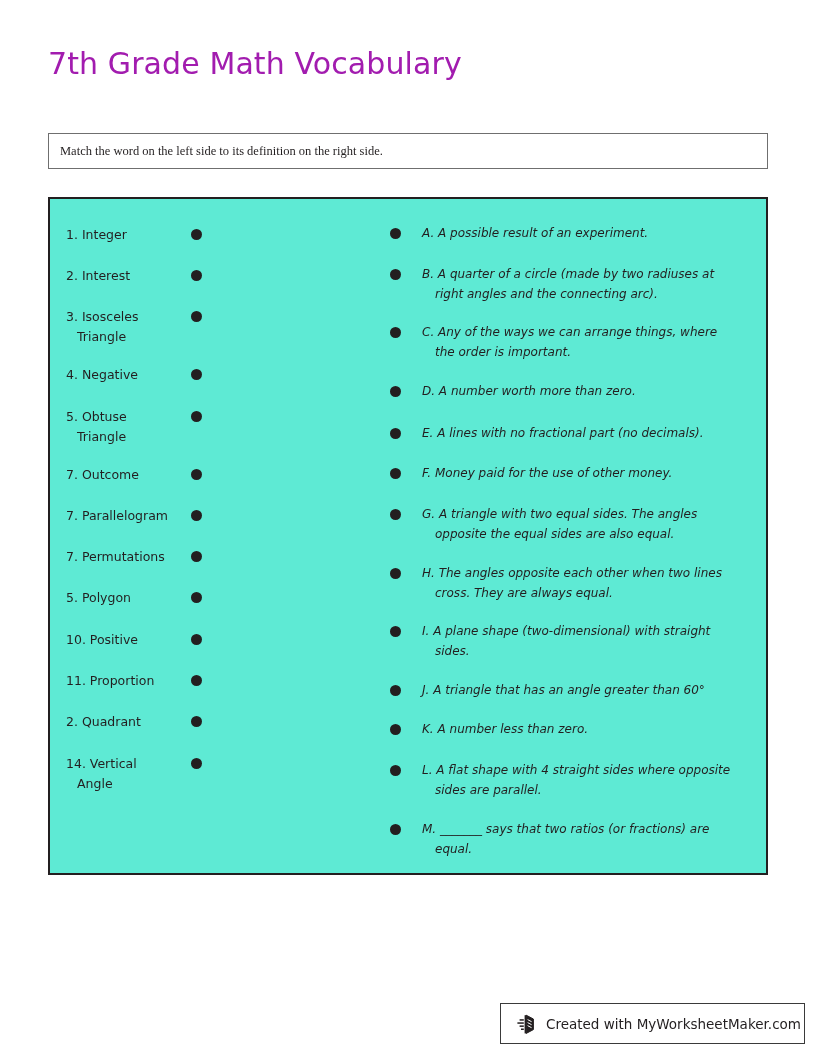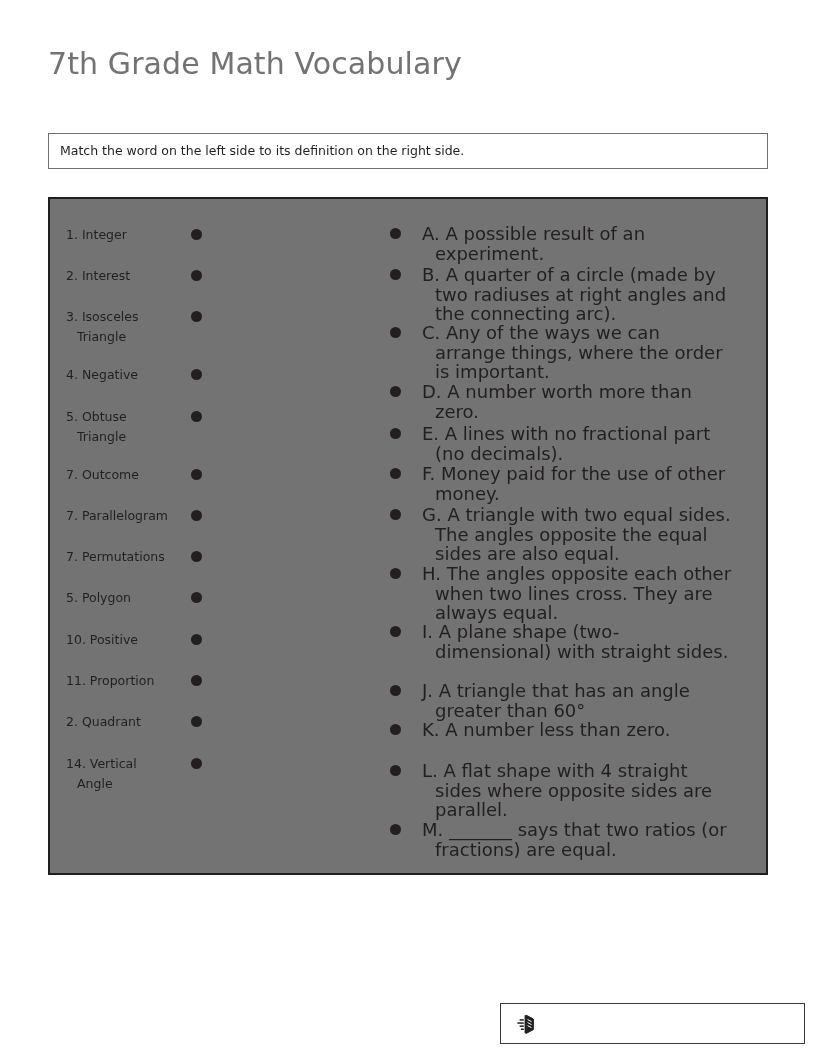--- a/index.html
+++ b/index.html
@@ -20,52 +20,53 @@
 
   
   .page-title {
     position: absolute;
     left: 48px;
     top: 46px;
     font-size: 30px;
     font-weight: 400;
     line-height: 1.2;
     letter-spacing: 0.1px;
-    color: #737373;
+    color: #a21caf;
     white-space: nowrap;
   }
 
   
   .instruction-box {
     position: absolute;
     left: 48px;
     top: 133px;
     width: 720px;
     height: 36px;
     border: 1px solid #6f6f6f;
     background: #ffffff;
     display: flex;
     align-items: center;
+    font-family: Liberation Serif, serif;
   }
   .instruction-text {
     padding-left: 11px;
     font-size: 12.5px;
     line-height: 1.35;
     color: #231f20;
   }
 
   
   .match-box {
     position: absolute;
     left: 48px;
     top: 197px;
     width: 720px;
     height: 678px;
     border: 2px solid #231f20;
-    background: #737373;
+    background: #5eead4;
   }
 
   .col {
     position: absolute;
     top: 0;
   }
   .col-left  { left: 0px;   width: 350px; }
   .col-right { left: 340px; width: 378px; }
 
   
@@ -102,25 +103,26 @@
   
   .def-row .dot {
     left: 0px;
     top: 4px;
   }
   .def-row .def-text {
     position: absolute;
     left: 32px;
     top: 0;
     width: 312px;
-    font-size: 18px;
+    font-size: 12px;
     line-height: 19.5px;
     color: #231f20;
     text-indent: -13px;
     padding-left: 13px;
+    font-style: italic;
   }
 
   
   .footer-badge {
     position: absolute;
     left: 500px;
     top: 1003px;
     width: 305px;
     height: 41px;
     border: 1px solid #3a3a3a;
@@ -271,13 +273,14 @@
       <path d="M11.2 2.2 L18.4 6.0 L18.4 16.6 L11.2 20.4 Z"></path>
       <path d="M11.2 2.2 L18.4 6.0 L18.4 16.6 L11.2 20.4 Z" fill="none" stroke="#231f20" stroke-width="1"></path>
       <path d="M12.6 6.6 L16.6 8.7 M12.6 9.6 L16.6 11.7 M12.6 12.6 L16.6 14.7" stroke="#ffffff" stroke-width="1" fill="none"></path>
       <rect x="9.6" y="2.2" width="1.8" height="18.2"></rect>
       <rect x="4.6" y="6.2" width="4.2" height="1.5"></rect>
       <rect x="2.4" y="9.3" width="6.4" height="1.5"></rect>
       <rect x="4.6" y="12.4" width="4.2" height="1.5"></rect>
       <rect x="6.0" y="15.5" width="2.8" height="1.5"></rect>
     </g>
   </svg>
+  <span class="badge-text">Created with MyWorksheetMaker.com</span>
 </div>
 
 </body></html>

